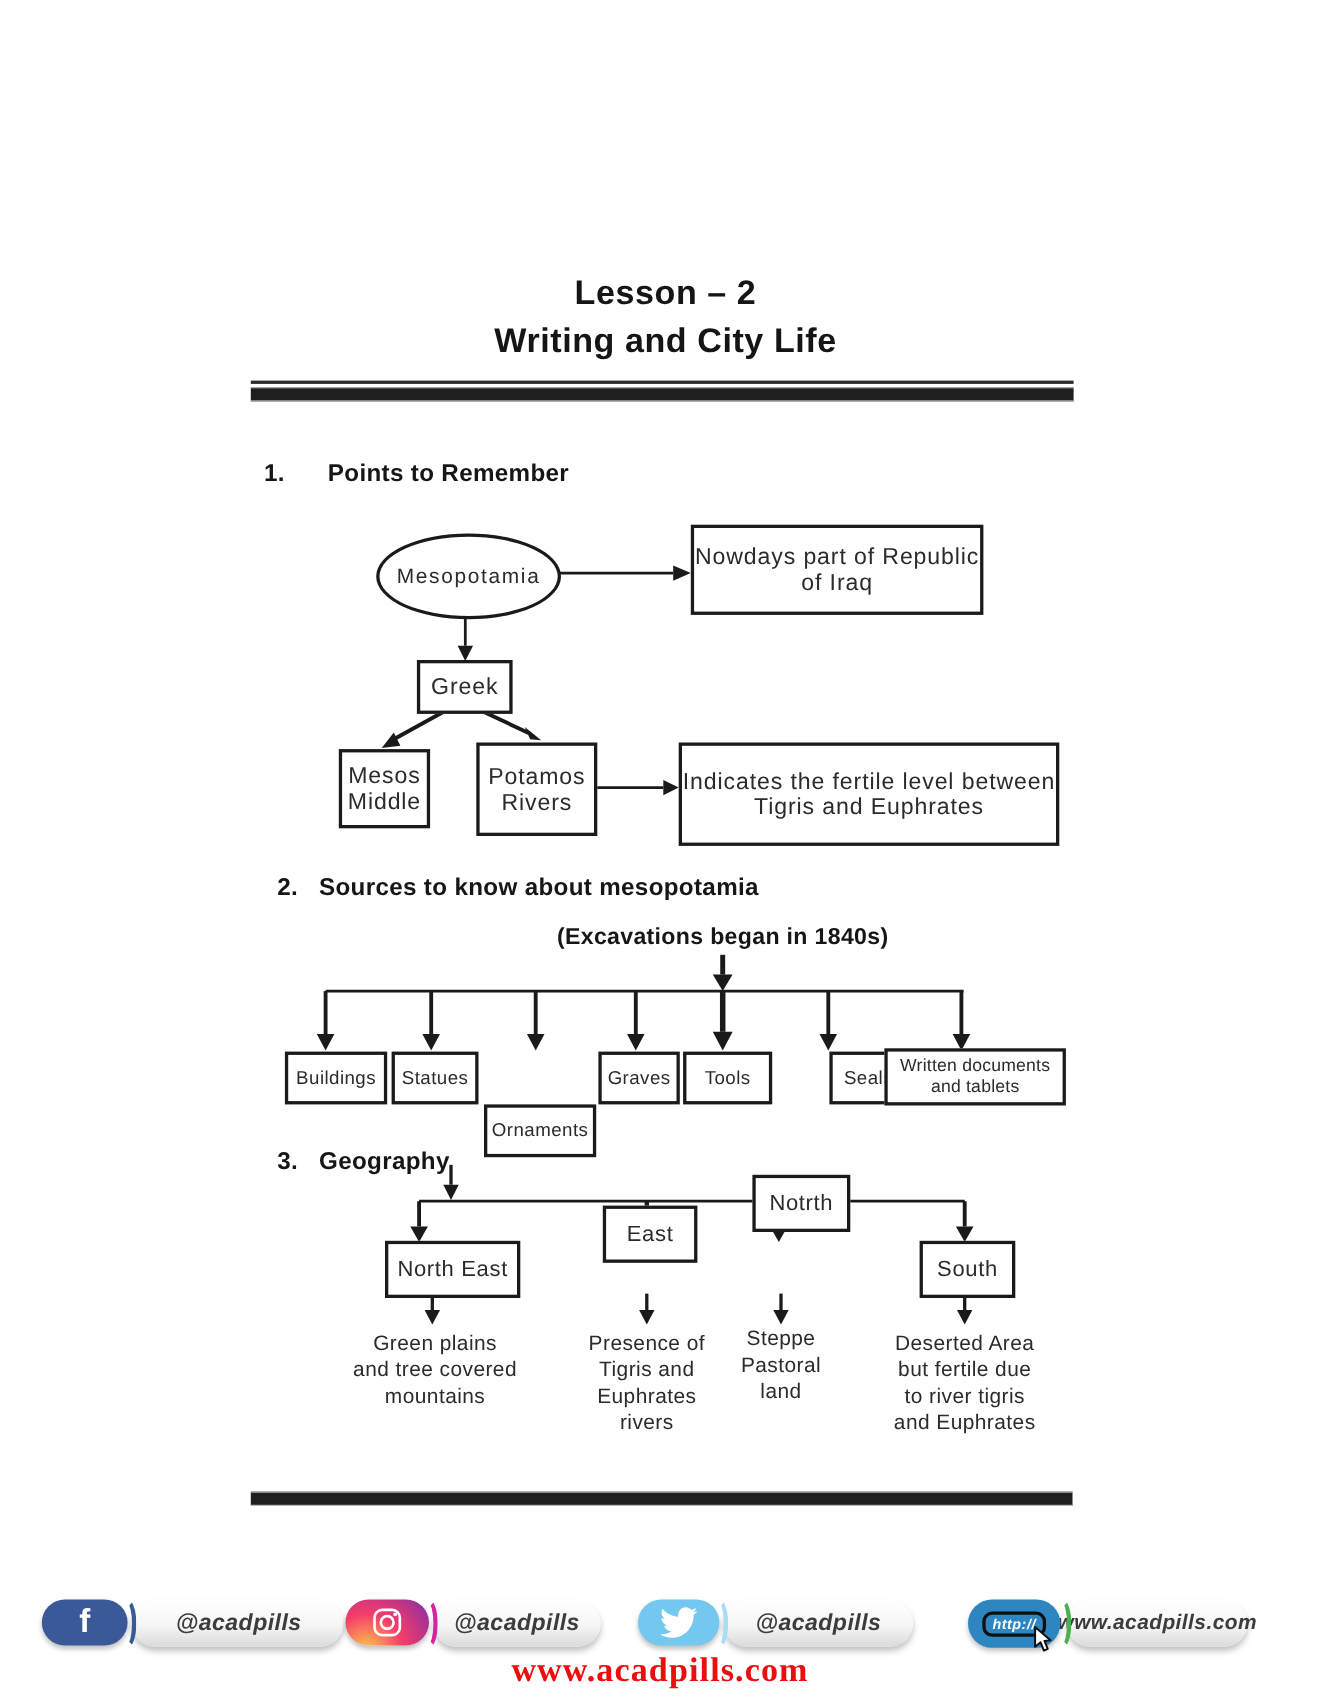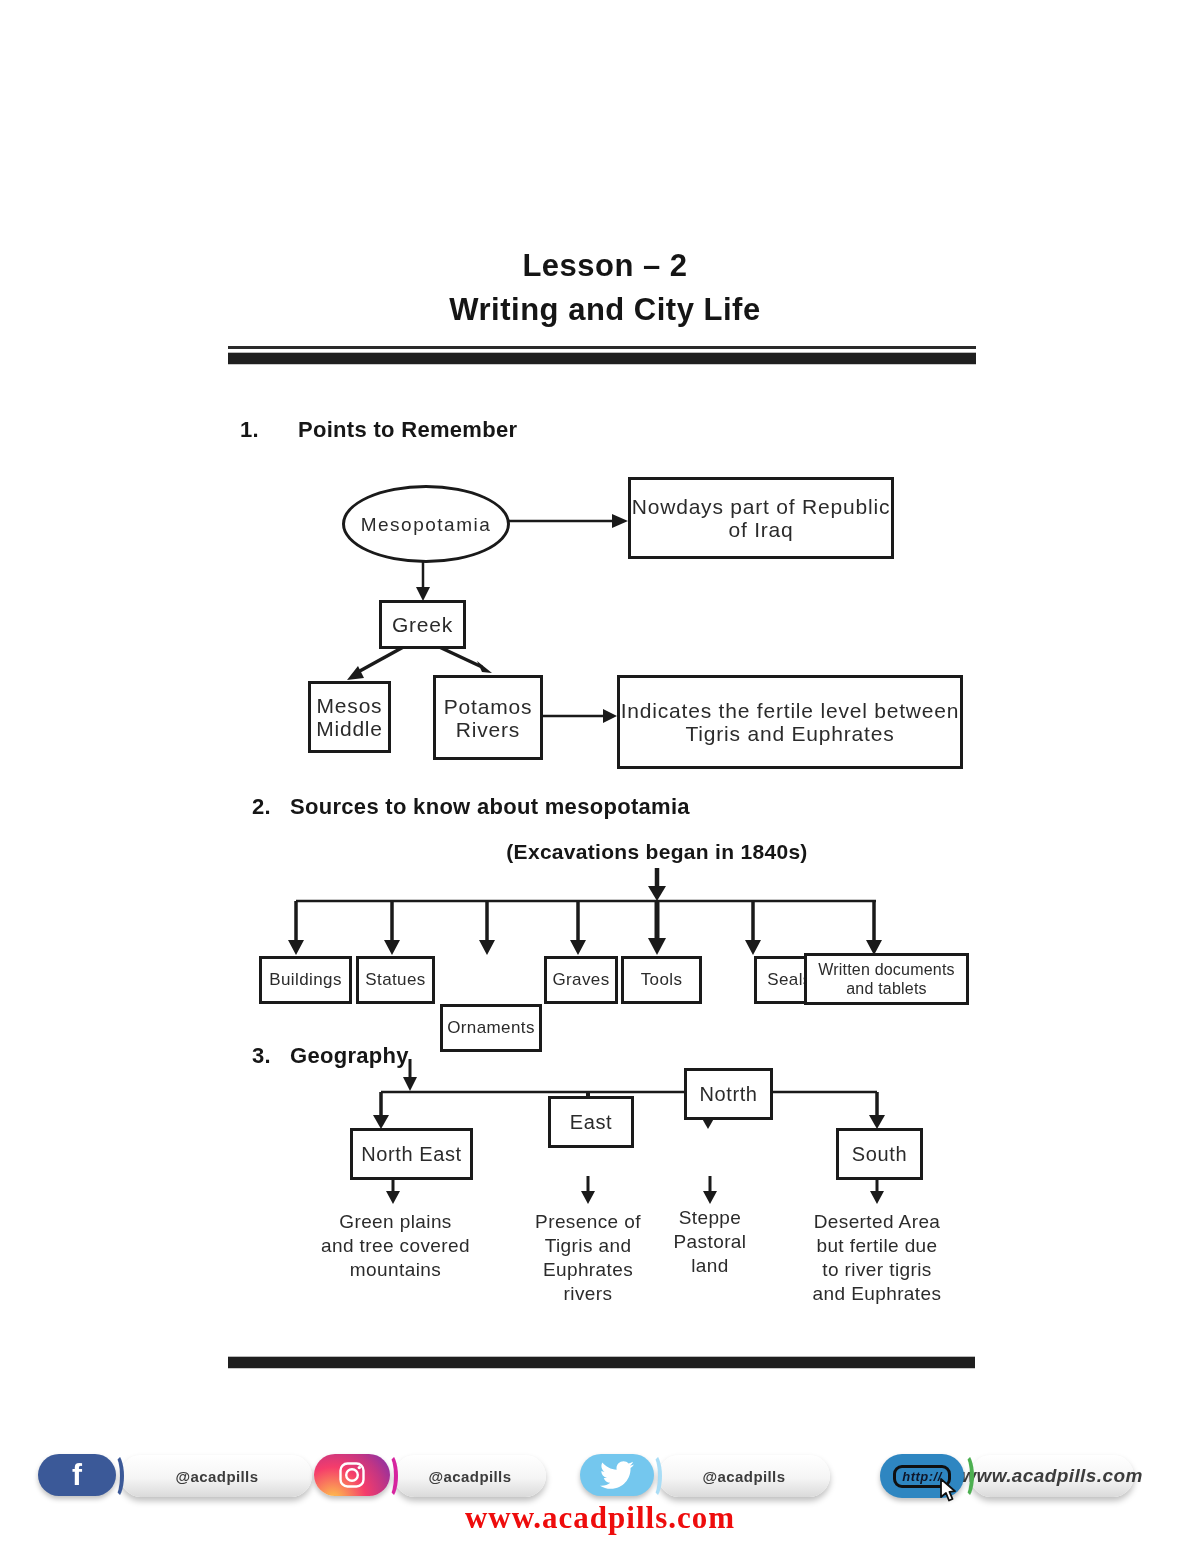--- a/index.html
+++ b/index.html
@@ -22,27 +22,27 @@
   .s2-box-wide{font-size:16px;line-height:19px;letter-spacing:0.2px;}
   .s3-box{font-size:20px;letter-spacing:0.6px;}
   .desc{position:absolute;z-index:1;text-align:center;font-size:19px;line-height:24px;
         letter-spacing:0.4px;color:#2b2b2b;white-space:pre-line;}
   
   .badge{position:absolute;top:1452px;height:50px;z-index:2;}
   .badge-label{position:absolute;top:3px;height:42px;border-radius:21px;
                background:linear-gradient(180deg,#ffffff 0%,#f5f5f5 55%,#dadada 100%);
                box-shadow:0 4px 6px rgba(0,0,0,0.25);
                display:flex;align-items:center;justify-content:center;
-               font-weight:bold;font-size:15px;color:#3c3c3c;letter-spacing:0.4px;}
+               font-weight:bold;font-size:21px;color:#3c3c3c;letter-spacing:0.4px;font-style:italic;}
   .badge-arc{position:absolute;top:1px;width:18px;height:46px;border-radius:50%;
              border:4px solid transparent;box-sizing:border-box;z-index:3;}
   .badge-icon{position:absolute;top:2px;border-radius:22px;display:flex;align-items:center;
               justify-content:center;z-index:4;box-shadow:0 3px 5px rgba(0,0,0,0.25);}
   .fb-f{color:#ffffff;font-weight:bold;font-size:30px;font-family:"Liberation Sans",sans-serif;}
-  .http-box{border:3px solid #101010;border-radius:9px;padding:1px 6px;color:#0f172a;
+  .http-box{border:3px solid #101010;border-radius:9px;padding:1px 6px;color:#ffffff;
             font-weight:bold;font-style:italic;font-size:13px;letter-spacing:0.5px;background:transparent;}
   .cursor-svg{position:absolute;right:4px;bottom:-6px;}
   .red-url{position:absolute;left:0;width:1200px;text-align:center;
            font-family:"Liberation Serif","DejaVu Serif",serif;font-weight:bold;
            font-size:31px;letter-spacing:1px;color:#ee0c0c;}
 </style>
 </head>
 <body>
 
 <div class="page">

